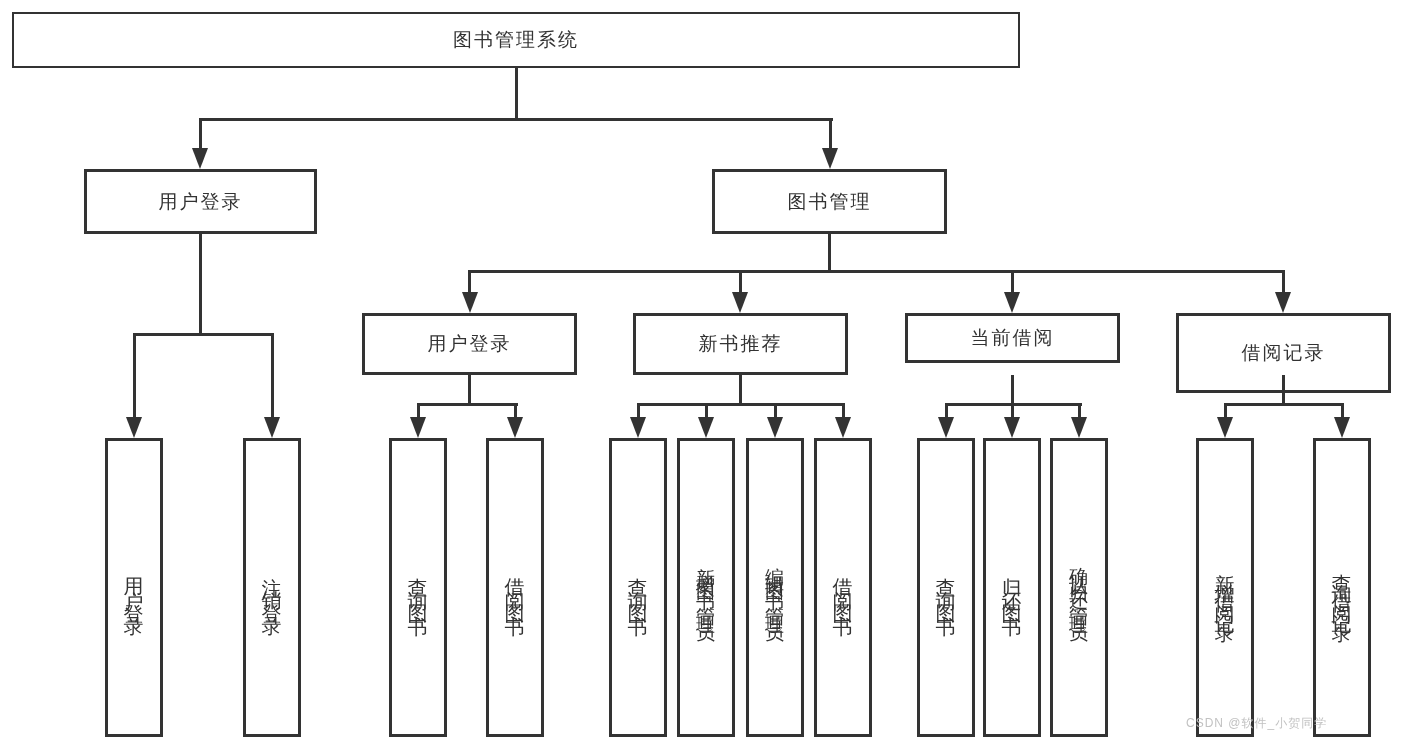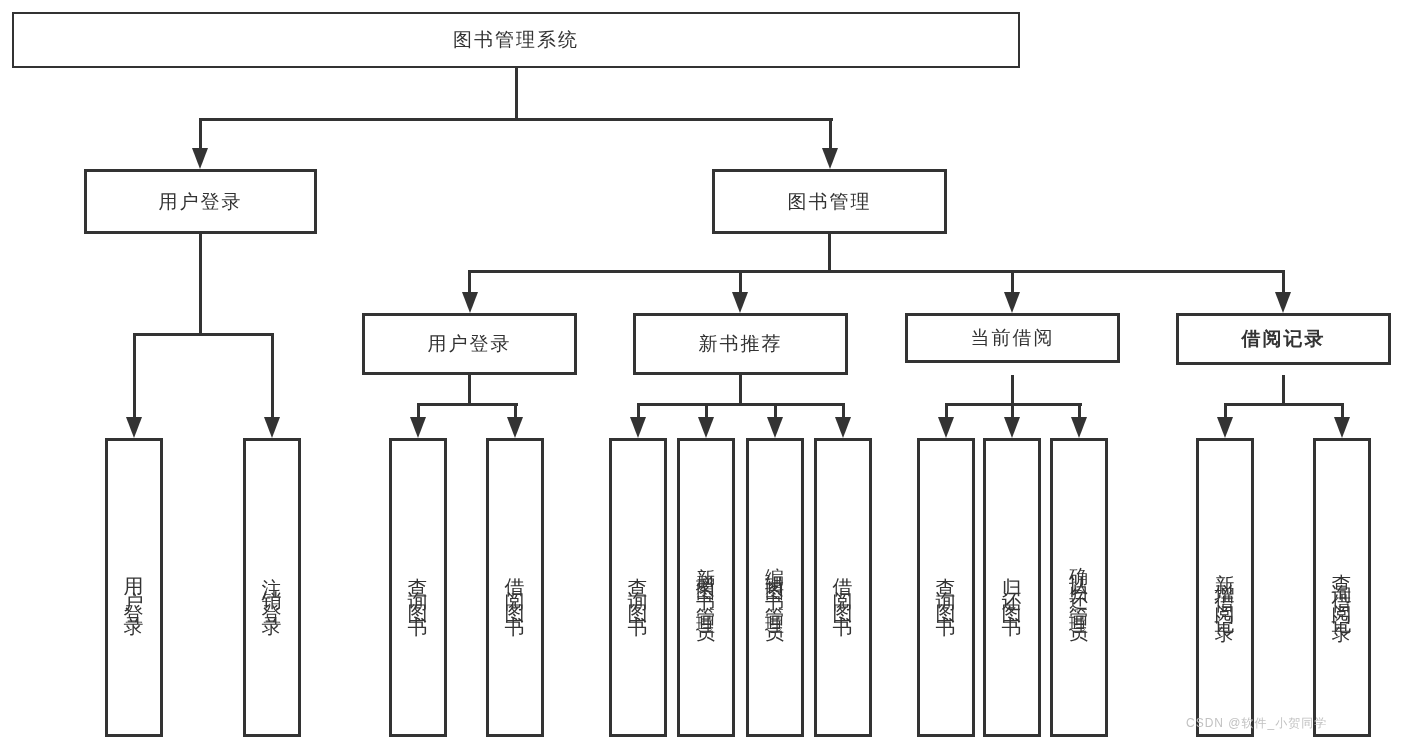--- a/index.html
+++ b/index.html
@@ -53,21 +53,21 @@
   </div>
 
   <div class="box" style="left:633px;top:313px;width:215px;height:62px;">
     <span class="htext">新书推荐</span>
   </div>
 
   <div class="box" style="left:905px;top:313px;width:215px;height:50px;">
     <span class="htext">当前借阅</span>
   </div>
 
-  <div class="box" style="left:1176px;top:313px;width:215px;height:52px;font-weight:bold;">
+  <div class="box" style="left:1176px;top:313px;width:215px;height:80px;">
     <span class="htext">借阅记录</span>
   </div>
 
   <div class="box leaf" style="left:105px;top:438px;width:58px;height:299px;">
     <span>用户登录</span>
   </div>
 
   <div class="box leaf" style="left:243px;top:438px;width:58px;height:299px;">
     <span>注销登录</span>
   </div>

